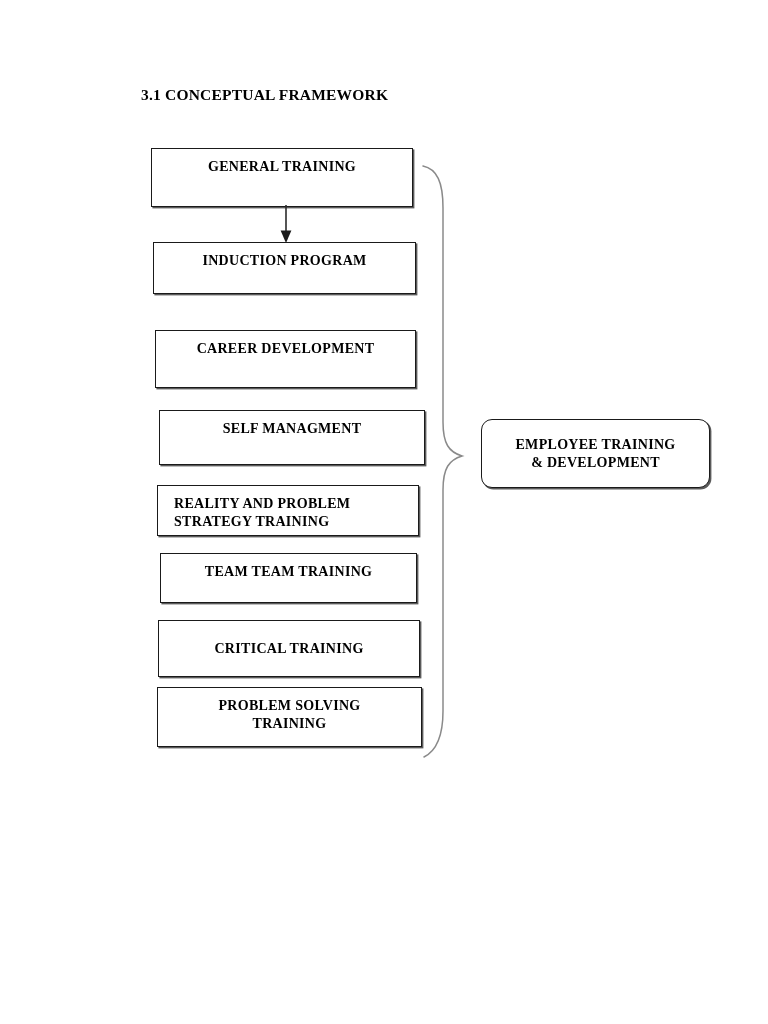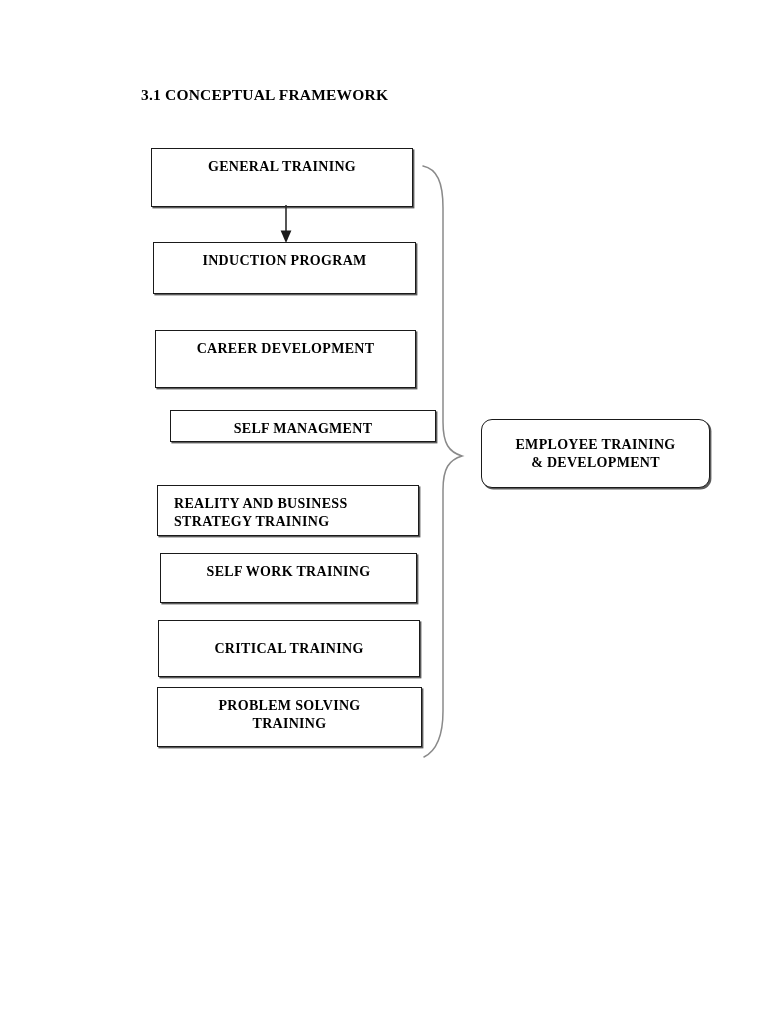--- a/index.html
+++ b/index.html
@@ -58,21 +58,21 @@
   .vmid    { align-items: center; }
   .vtop .node-label { padding-top: 9px; }
 
   .align-left  { text-align: left; }
   .align-center{ text-align: center; }
 
   
   #box-general-training   { left: 151px; top: 148px; width: 262px; height: 59px; }
   #box-induction-program  { left: 153px; top: 242px; width: 263px; height: 52px; }
   #box-career-development { left: 155px; top: 330px; width: 261px; height: 58px; }
-  #box-self-managment     { left: 170px; top: 410px; width: 266px; height: 32px; }
+  #box-self-managment     { left: 159px; top: 410px; width: 266px; height: 55px; }
   #box-reality-business   { left: 157px; top: 485px; width: 262px; height: 51px; }
   #box-team-work          { left: 160px; top: 553px; width: 257px; height: 50px; }
   #box-critical-training  { left: 158px; top: 620px; width: 262px; height: 57px; }
   #box-problem-solving    { left: 157px; top: 687px; width: 265px; height: 60px; }
 
   
   #box-employee-training  { left: 481px; top: 419px; width: 229px; height: 69px; border-radius: 11px; }
 
   
   #arrow-general-to-induction {
@@ -109,26 +109,26 @@
 
   <div class="node-box vtop" id="box-career-development">
     <span class="node-label align-center">CAREER DEVELOPMENT</span>
   </div>
 
   <div class="node-box vtop" id="box-self-managment">
     <span class="node-label align-center">SELF MANAGMENT</span>
   </div>
 
   <div class="node-box vtop" id="box-reality-business">
-    <span class="node-label align-left" style="width:100%; padding-left:16px; box-sizing:border-box;">REALITY AND BUSINESS
+    <span class="node-label align-left" style="width:100%; padding-left:16px; box-sizing:border-box;">REALITY AND PROBLEM
 STRATEGY TRAINING</span>
   </div>
 
   <div class="node-box vtop" id="box-team-work">
-    <span class="node-label align-center">SELF WORK TRAINING</span>
+    <span class="node-label align-center">TEAM TEAM TRAINING</span>
   </div>
 
   <div class="node-box vmid" id="box-critical-training">
     <span class="node-label align-center">CRITICAL TRAINING</span>
   </div>
 
   <div class="node-box vtop" id="box-problem-solving">
     <span class="node-label align-center">PROBLEM SOLVING
 TRAINING</span>
   </div>

